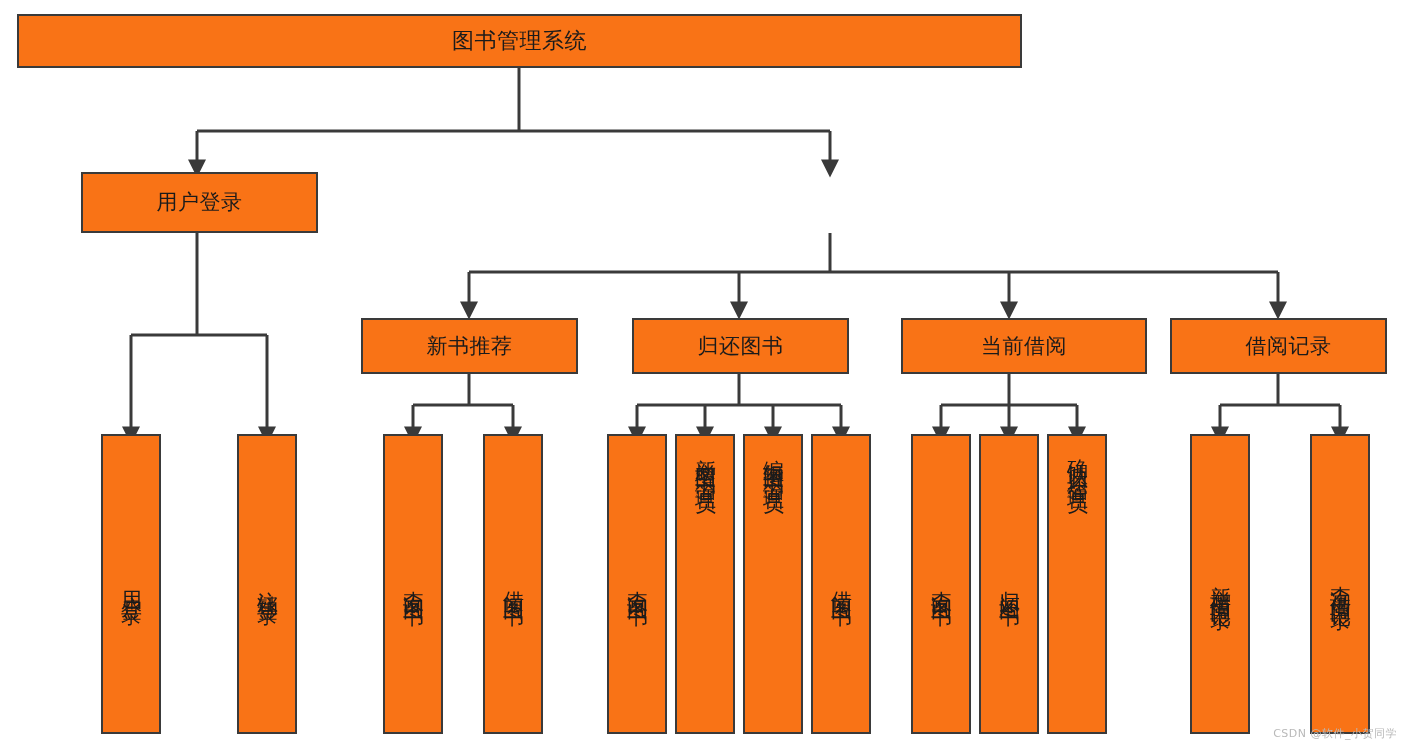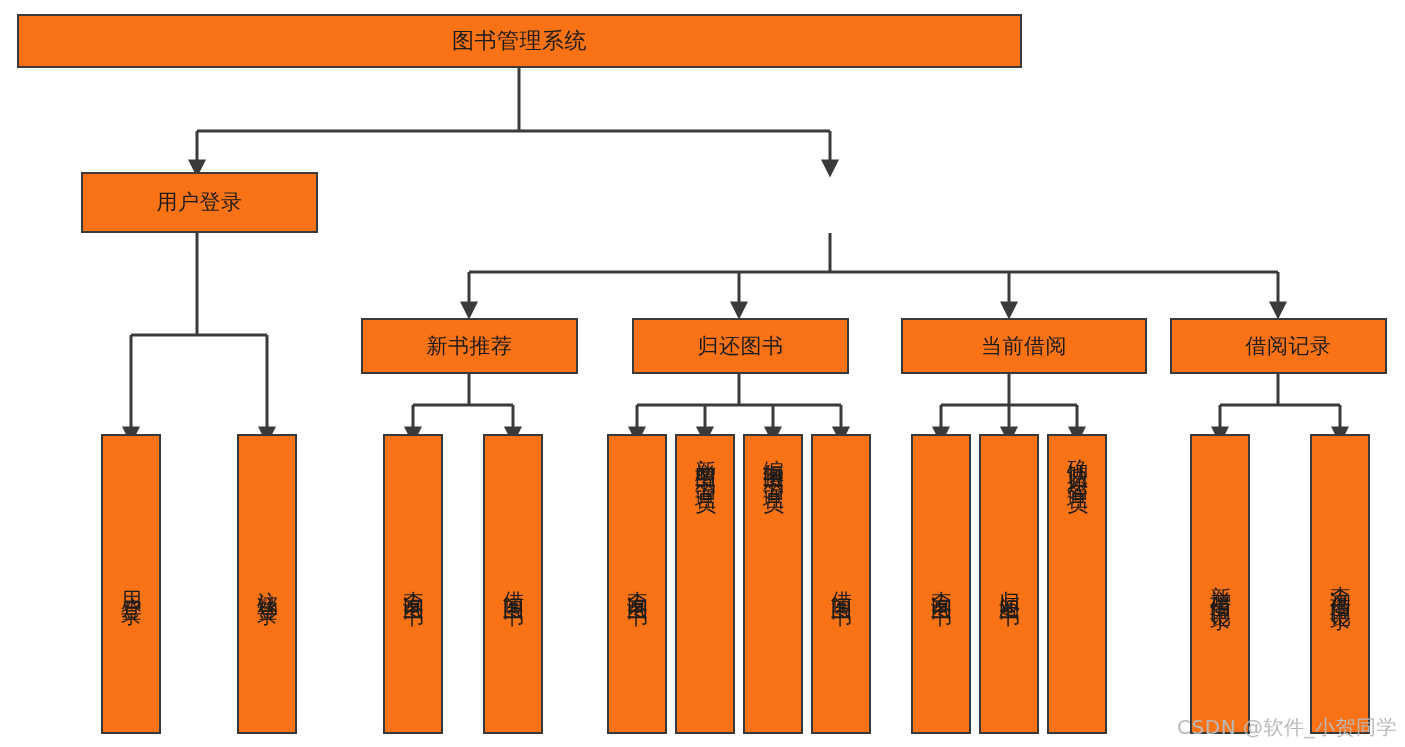--- a/index.html
+++ b/index.html
@@ -62,21 +62,21 @@
     white-space: nowrap;
   }
   .node.v.centered {
     align-items: center;
     padding-top: 0;
   }
   #watermark {
     position: absolute;
     right: 8px;
     bottom: 6px;
-    font-size: 20px;
+    font-size: 11px;
     color: #b9b9b9;
     white-space: nowrap;
     letter-spacing: 0.5px;
   }
 </style>
 </head>
 <body>
 
 <div id="canvas">
 

